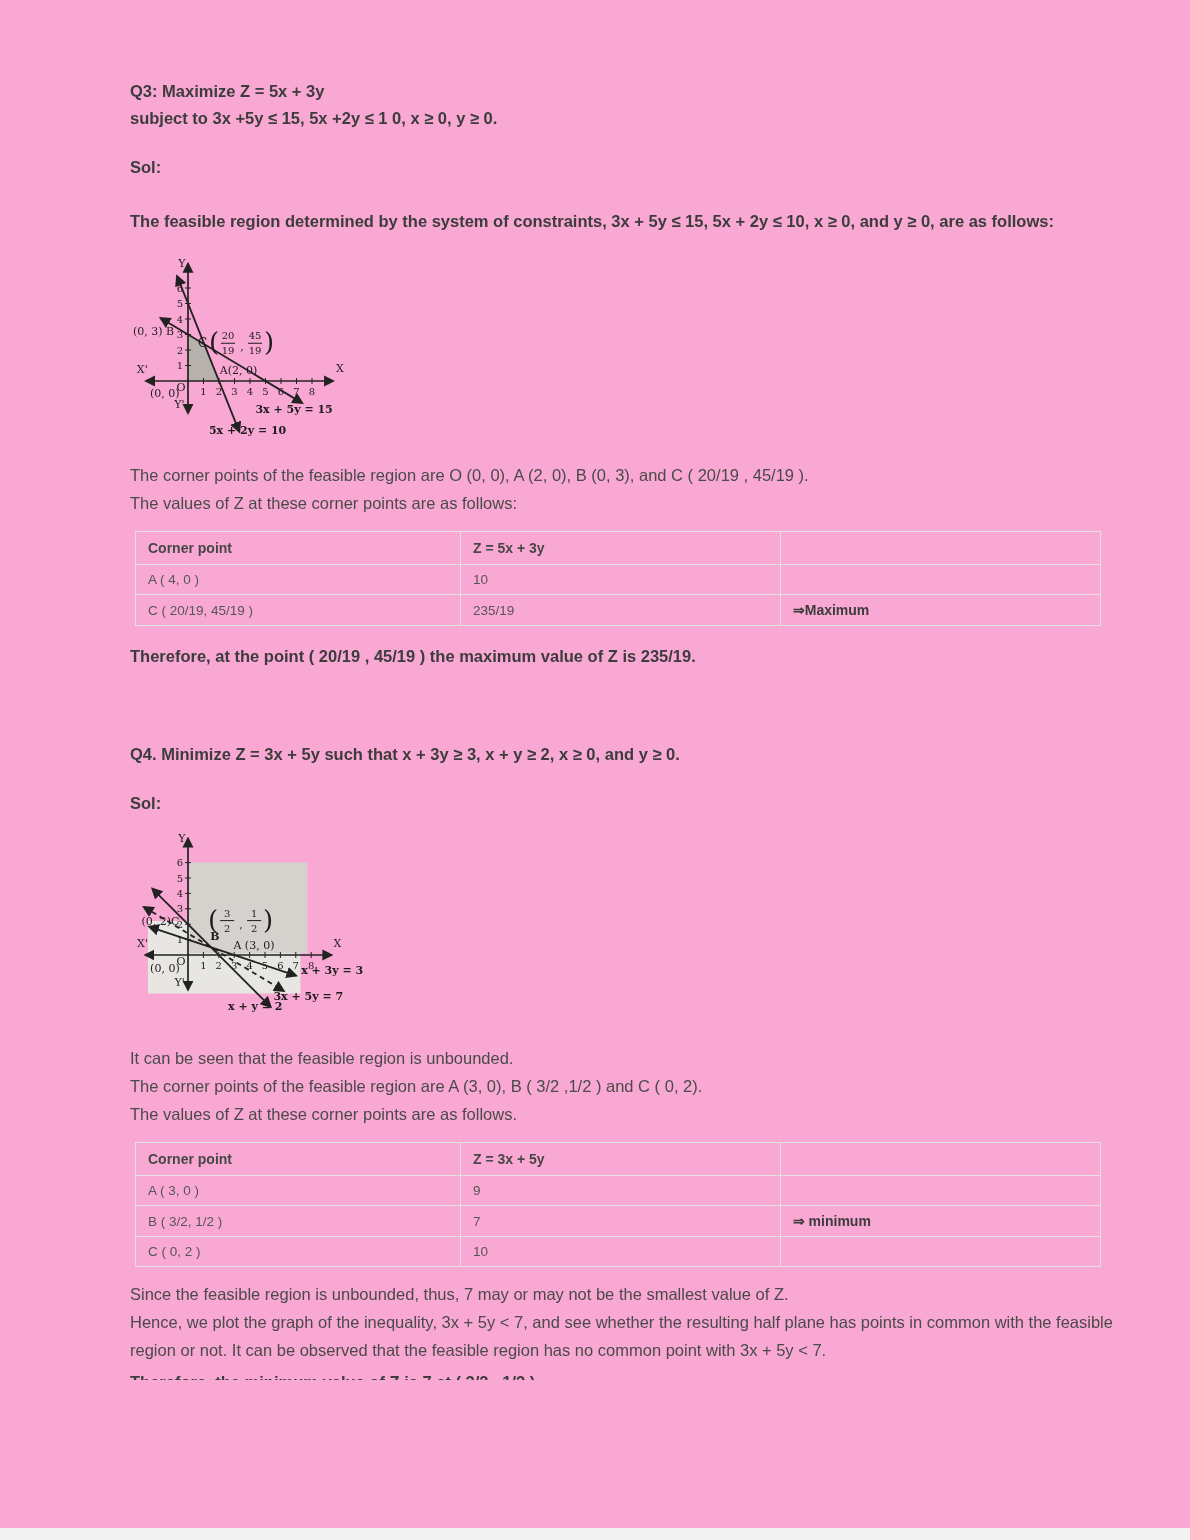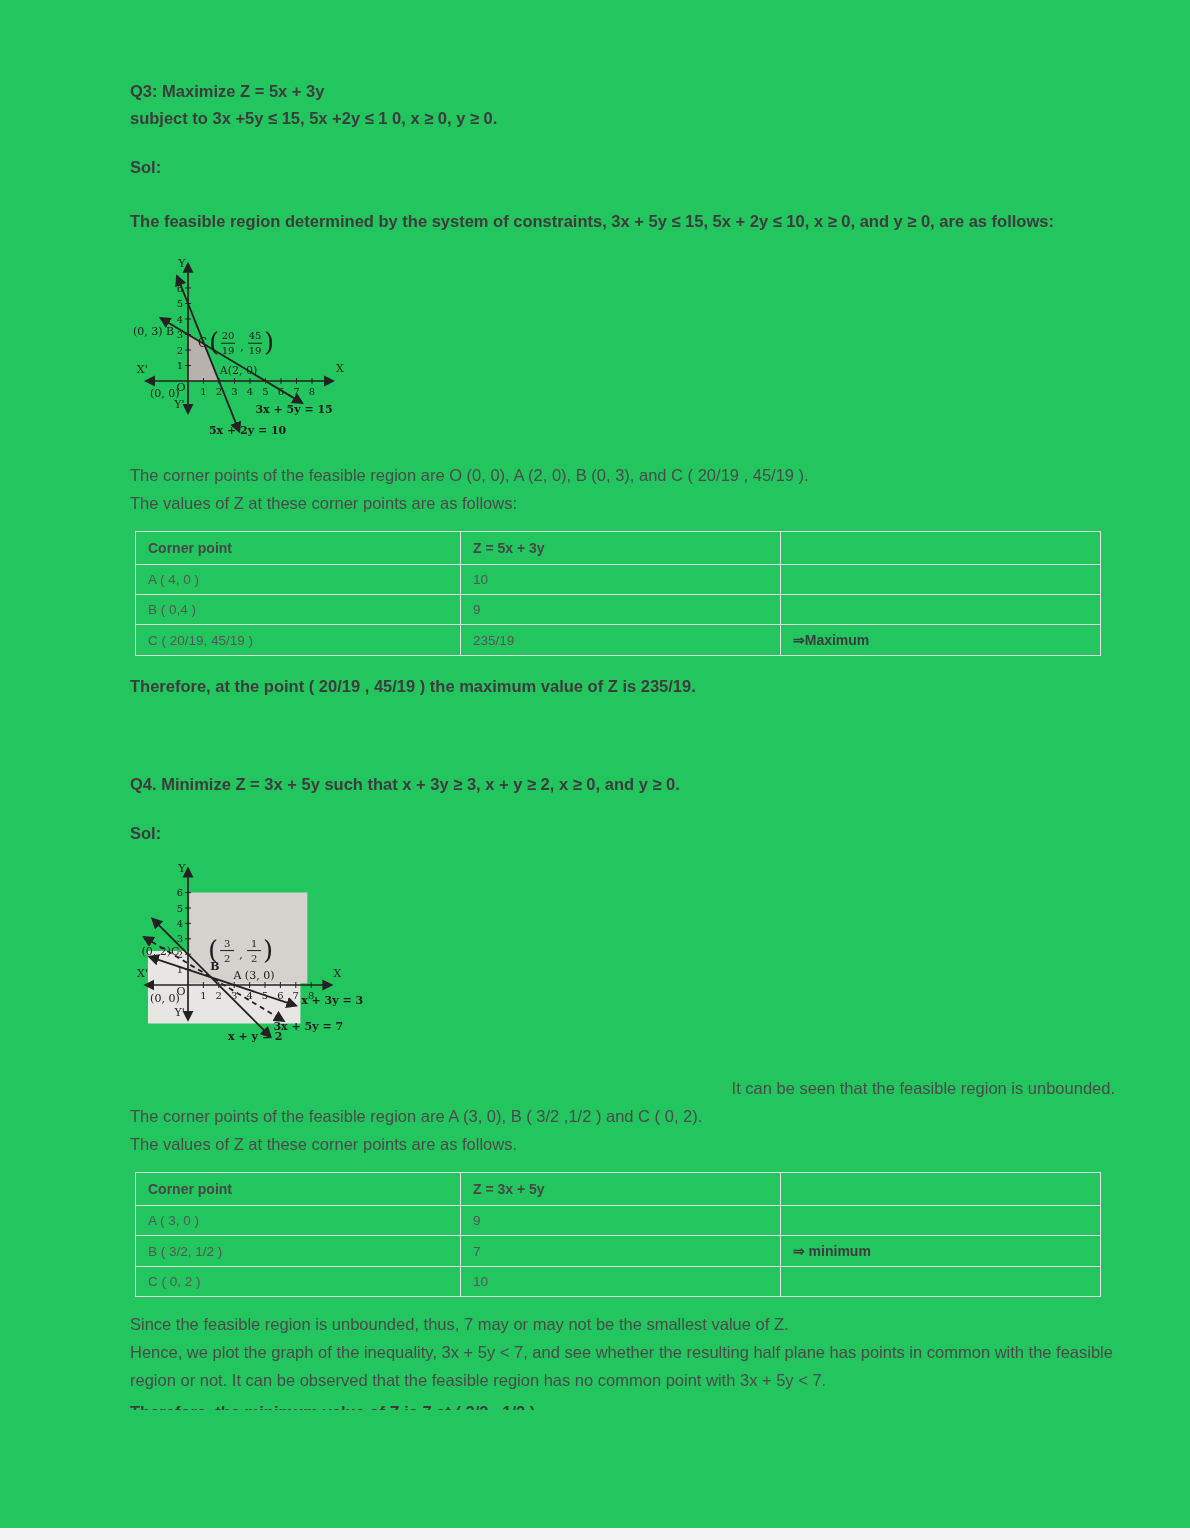--- a/index.html
+++ b/index.html
@@ -1,26 +1,26 @@
 <!DOCTYPE html>
 <html><head>
 <meta charset="utf-8">
 <style>
   html,body{margin:0;padding:0;background:#fff;}
-  .page{width:1190px;height:1540px;background:#22c55e;position:relative;overflow:hidden;
+  .page{width:1190px;height:1540px;background:#f9a8d4;position:relative;overflow:hidden;
         font-family:"Liberation Sans",sans-serif;color:#4a4a4a;font-size:16.5px;}
   .content{padding:78px 80px 0 130px;}
   p{margin:0;line-height:27px;}
   .b{font-weight:bold;color:#3c3c3c;}
   .sol{margin-top:22px;}
   .intro{margin-top:26px;width:985px;line-height:28px;}
   .twolines{line-height:28px;width:985px;}
   .mt10{margin-top:10px;}
   .mt13{margin-top:13px;}
-  .mt18{margin-top:18px;text-align:right;}
+  .mt18{margin-top:18px;}
   .concl{margin-top:17px;}
   .q4sec{margin-top:71px;}
   .graph{display:block;margin:14px 0 0 2px;}
   table.vals{border-collapse:collapse;width:965px;margin:14px 0 0 5px;
              font-size:13.5px;color:#565656;table-layout:fixed;}
   table.vals th,table.vals td{border:1px solid #e1e1e1;padding:7px 12px;text-align:left;
              font-weight:normal;overflow:hidden;white-space:nowrap;}
   table.vals th{font-weight:bold;color:#474747;font-size:14px;padding:8px 12px;}
   table.vals td.note{font-weight:bold;color:#3c3c3c;font-size:14px;}
   col.c1{width:325px;} col.c2{width:320px;} col.c3{width:320px;}
@@ -113,25 +113,20 @@
           <tr>
             <th>Corner point</th>
             <th>Z = 5x + 3y</th>
             <th></th>
           </tr>
         </thead>
         <tbody>
           <tr>
             <td>A ( 4, 0 )</td>
             <td>10</td>
-            <td class="note"></td>
-          </tr>
-          <tr>
-            <td>B ( 0,4 )</td>
-            <td>9</td>
             <td class="note"></td>
           </tr>
           <tr>
             <td>C ( 20/19, 45/19 )</td>
             <td>235/19</td>
             <td class="note">⇒Maximum</td>
           </tr>
         </tbody>
       </table>
 

